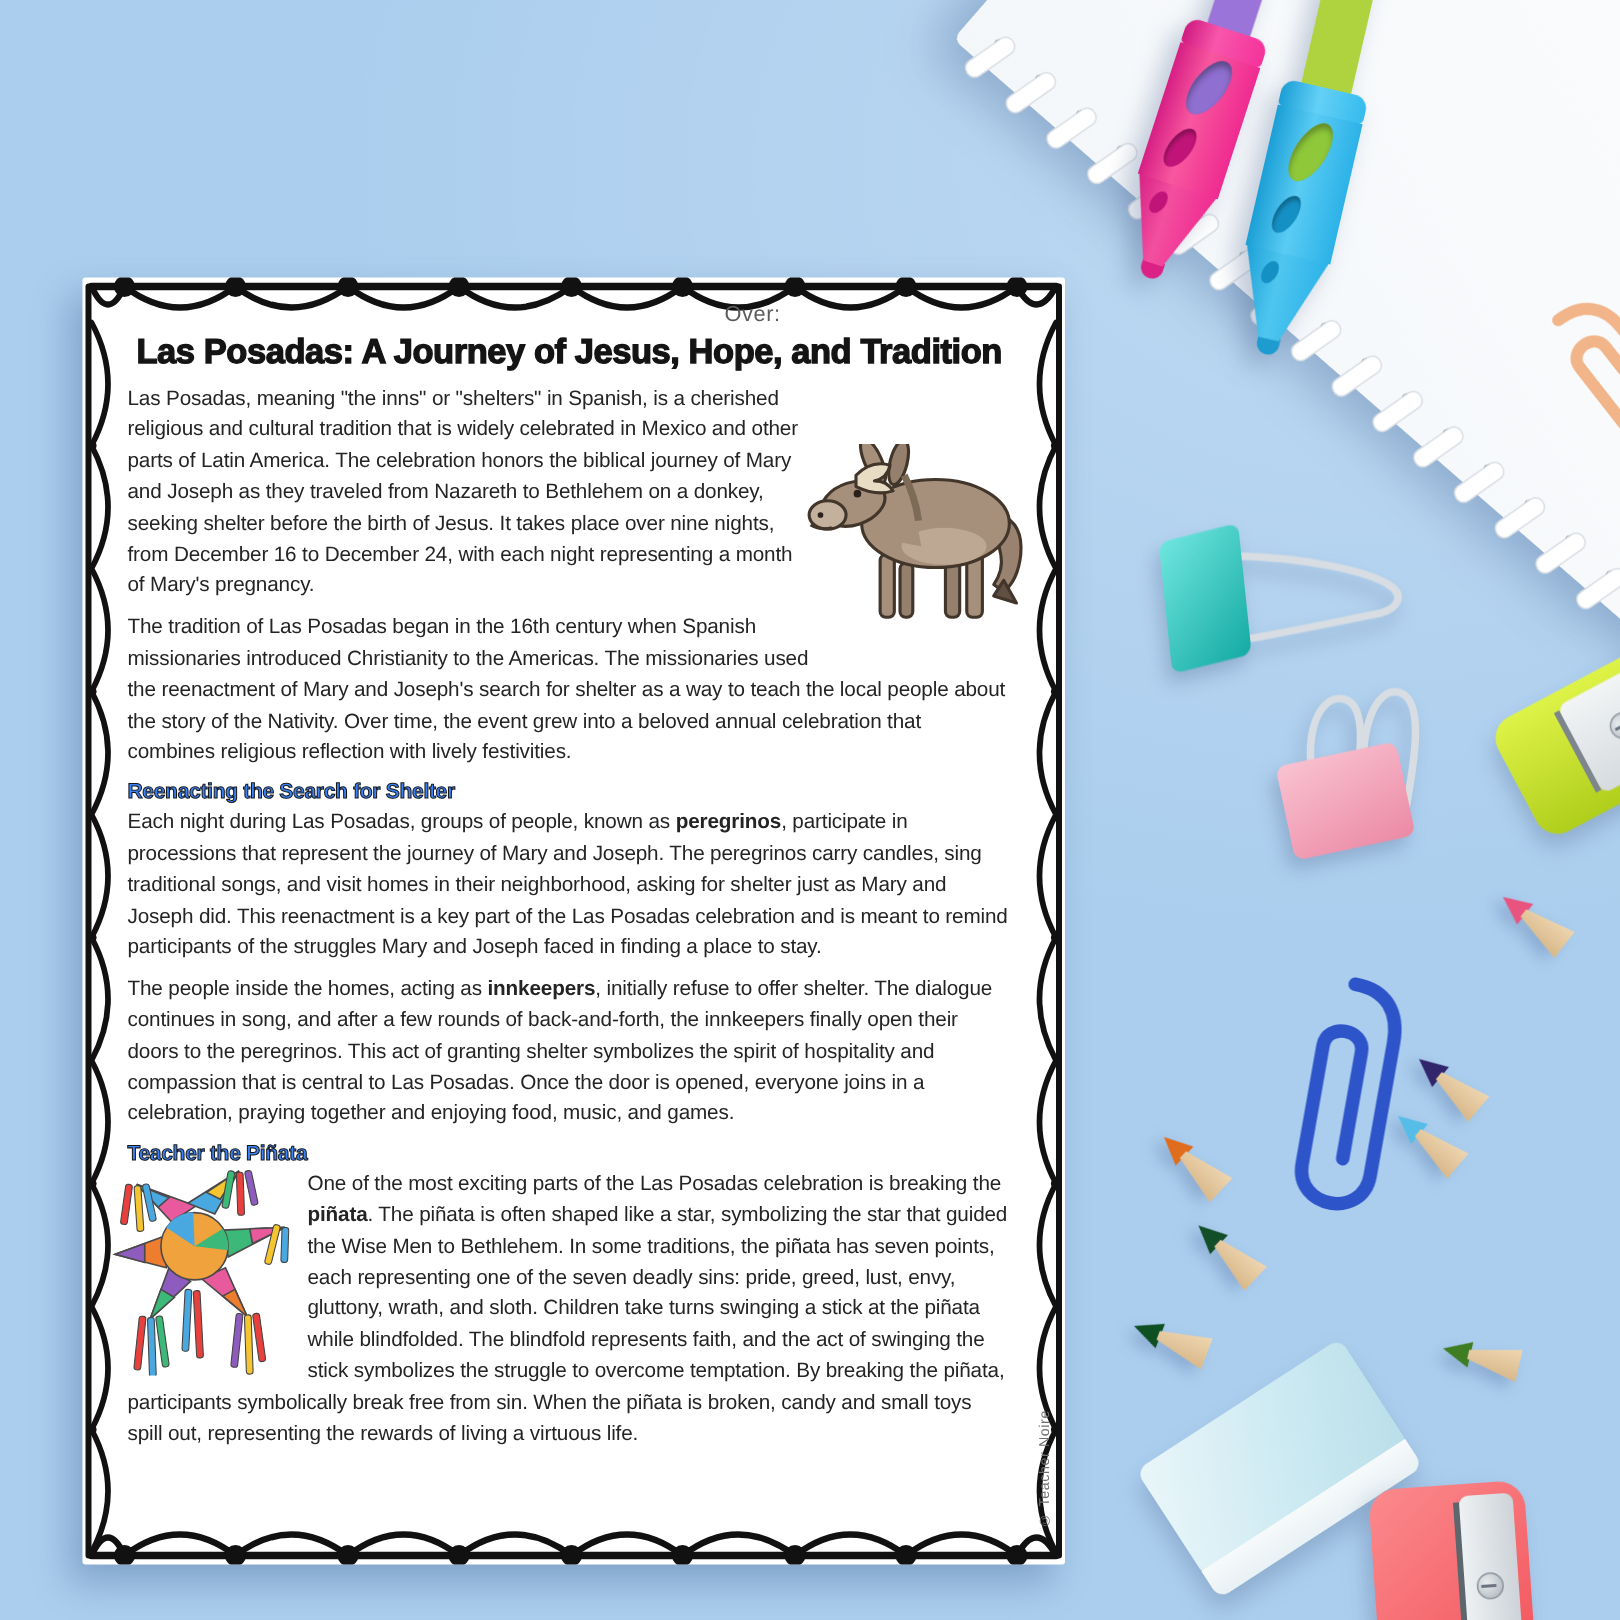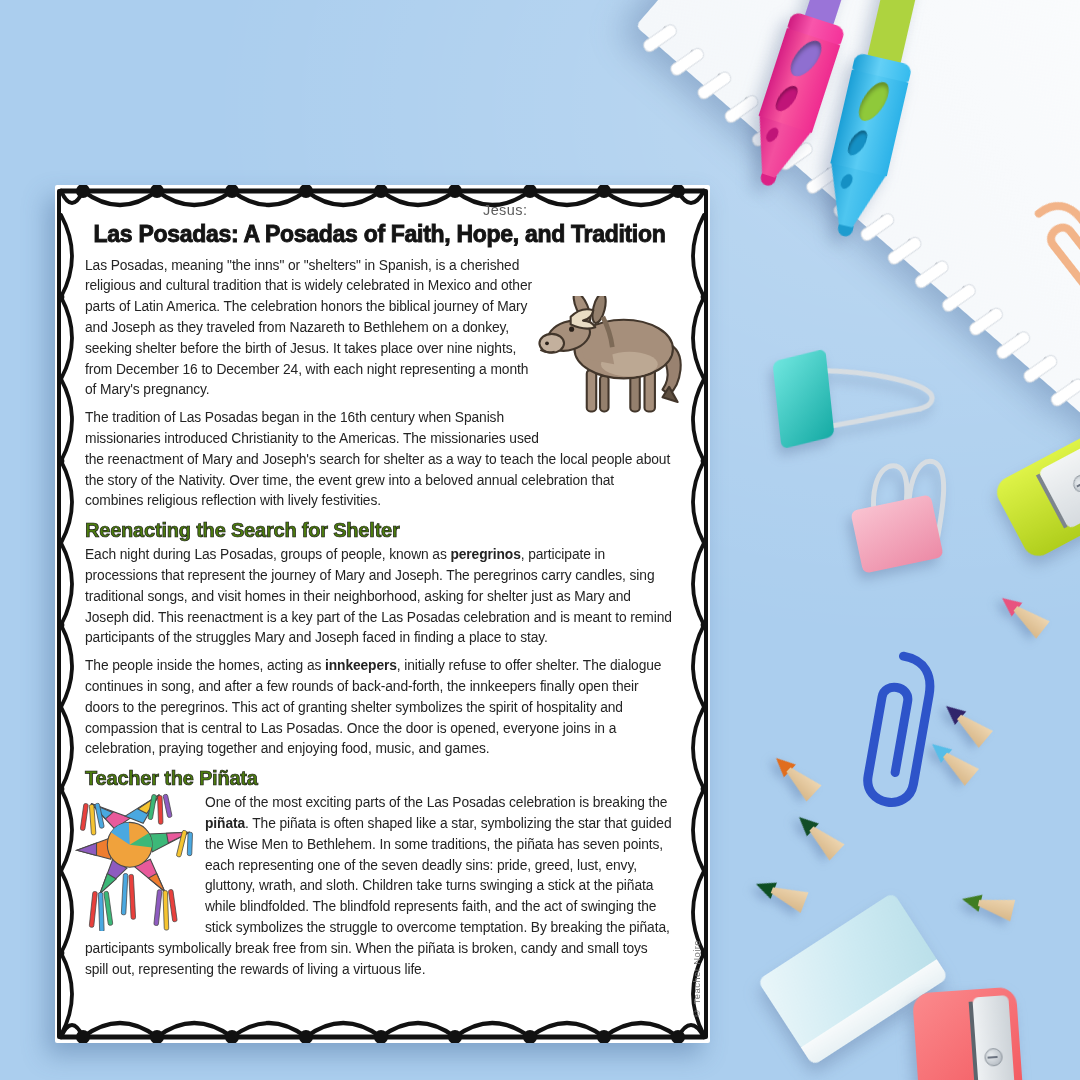--- a/index.html
+++ b/index.html
@@ -62,21 +62,21 @@
   .pencil .shaft{position:absolute;left:50px;top:0;right:0;border-radius:0 5px 5px 0;background:
     linear-gradient(180deg, rgba(255,255,255,.5) 0 15%, rgba(255,255,255,0) 15% 45%, rgba(0,0,0,0) 45% 70%, rgba(0,0,0,.22) 70% 100%), var(--col);}
   
   .sheet{position:absolute;left:55px;top:185px;width:655px;height:858px;background:#ffffff;z-index:5;border-radius:2px;box-shadow:-8px 12px 24px rgba(70,105,150,.42);}
   .sheet-border{position:absolute;inset:0;pointer-events:none;}
   .sheet-content{position:absolute;left:0;top:0;right:0;bottom:0;padding:13px 36px 12px 30px;overflow:hidden;}
   .name-row{margin:4px 0 0 398px;font-size:14.5px;color:#5c5c5c;letter-spacing:.4px;}
   .ws-title{margin:3px 0 7px;text-align:center;font-size:23px;font-weight:bold;color:#141414;-webkit-text-stroke:.9px #141414;letter-spacing:-.3px;line-height:1.2;}
   .para{margin:0 0 7px;font-size:13.8px;line-height:20.8px;color:#242424;letter-spacing:-.1px;}
   .para .bold{font-weight:bold;}
-  .ws-h2{margin:1px 0 3px;font-size:20px;font-weight:bold;color:#4d7c0f;-webkit-text-stroke:.7px #161616;letter-spacing:-.2px;}
+  .ws-h2{margin:1px 0 3px;font-size:14px;font-weight:bold;color:#3b82f6;-webkit-text-stroke:.7px #161616;letter-spacing:-.2px;}
   .donkey-float{float:right;width:138px;height:138px;margin:40px -14px 2px 10px;position:relative;}
   .donkey-float svg{position:absolute;right:-16px;top:0;}
   .pinata-float{float:left;width:114px;height:132px;margin:2px 12px 0 -6px;position:relative;}
   .pinata-float svg{position:absolute;left:-6px;top:-4px;}
   .copyright{position:absolute;right:8px;bottom:24px;writing-mode:vertical-rl;transform:rotate(180deg);font-size:9.5px;color:#6f6f6f;letter-spacing:.4px;}
 </style>
 </head>
 <body>
 
 <div class="bg-tint"></div>
@@ -293,22 +293,22 @@
         <circle cx="6" cy="768" r="3.4"></circle>
       <circle cx="649" cy="112" r="3.4"></circle>
         <circle cx="649" cy="276" r="3.4"></circle>
         <circle cx="649" cy="440" r="3.4"></circle>
         <circle cx="649" cy="604" r="3.4"></circle>
         <circle cx="649" cy="768" r="3.4"></circle>
     </g>
   </svg>
 
   <div class="sheet-content">
-    <div class="name-row">Jesus:</div>
-    <h1 class="ws-title">Las Posadas: A Posadas of Faith, Hope, and Tradition</h1>
+    <div class="name-row">Over:</div>
+    <h1 class="ws-title">Las Posadas: A Journey of Jesus, Hope, and Tradition</h1>
 
     <p class="para"><span class="donkey-float">
           <svg width="172" height="142" viewBox="0 0 180 150">
       <g stroke="#42362b" stroke-width="2.2" stroke-linejoin="round">
         <path d="M142 50 q16 6 14 28 q-2 18 -12 26 l-7-5 q7-10 5-21 q-2-13 -9-18 z" fill="#998270"></path>
         <path d="M144 96 l9 16 -16 -5 z" fill="#5f5041"></path>
         <rect x="118" y="76" width="11" height="46" rx="4" fill="#a68f7b"></rect>
         <rect x="103" y="82" width="10" height="40" rx="4" fill="#94806d"></rect>
         <rect x="57" y="78" width="10" height="44" rx="4" fill="#a68f7b"></rect>
         <rect x="71" y="84" width="9" height="38" rx="4" fill="#94806d"></rect>

